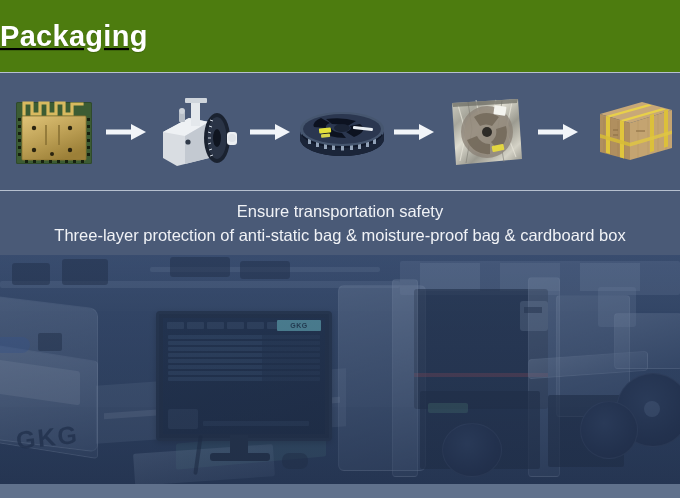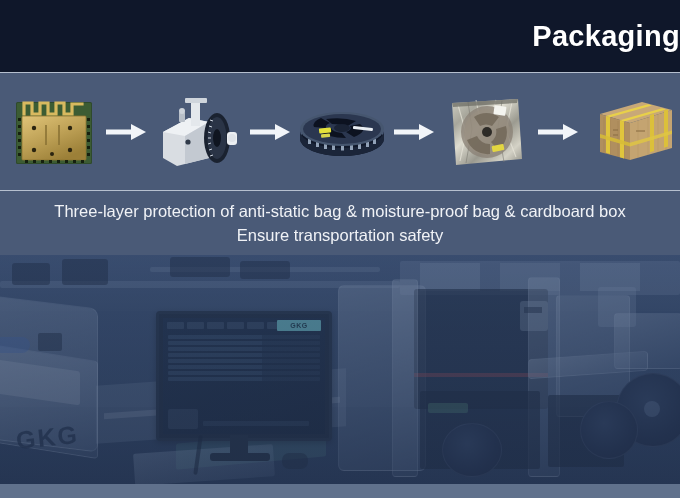--- a/index.html
+++ b/index.html
@@ -19,24 +19,25 @@
     overflow: hidden;
     background: #4a5a77;
   }
 
   
   .title-band {
     position: absolute;
     left: 0; top: 0;
     width: 680px;
     height: 72px;
-    background: #0f172a;
+    background: #4d7c0f;
     display: flex;
     align-items: center;
-    justify-content: flex-end;
+    justify-content: flex-start;
+    text-decoration: underline;
   }
   .title-text {
     color: #ffffff;
     font-size: 29px;
     font-weight: 700;
     letter-spacing: 0.3px;
     line-height: 1;
     text-shadow: 0 1px 1px rgba(0,0,0,0.18);
   }
 
@@ -484,22 +485,22 @@
           <rect x="52" y="34" width="9" height="2"></rect>
         </g>
       </svg>
     </div>
 
   </div>
 
   <div class="rule rule-mid"></div>
 
   <div class="caption-block">
+    <div class="caption-line">Ensure transportation safety</div>
     <div class="caption-line">Three-layer protection of anti-static bag &amp; moisture-proof bag &amp; cardboard box</div>
-    <div class="caption-line">Ensure transportation safety</div>
   </div>
 
   <div class="photo">
     <div class="photo-inner">
       <div class="bg-top"></div>
       <div class="bg-mid"></div>
       <div class="bg-bot"></div>
 
       <div class="rail" style="left:0; top:26px; width:400px;"></div>
       <div class="rail" style="left:150px; top:12px; width:230px; height:5px;"></div>

